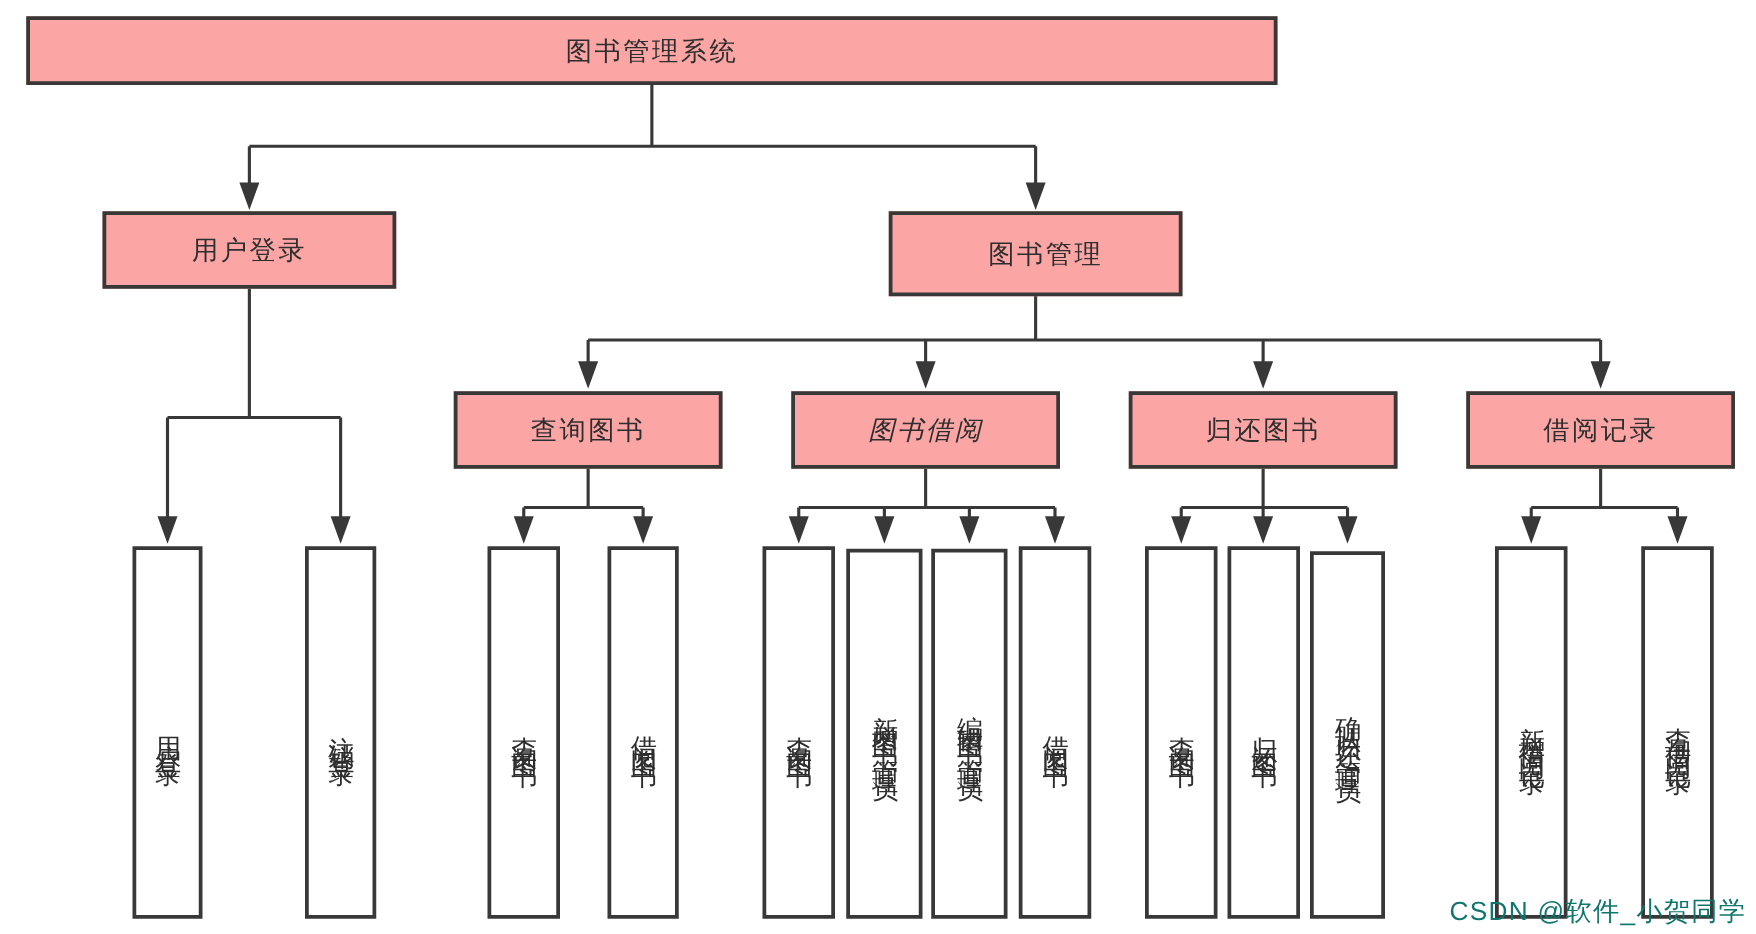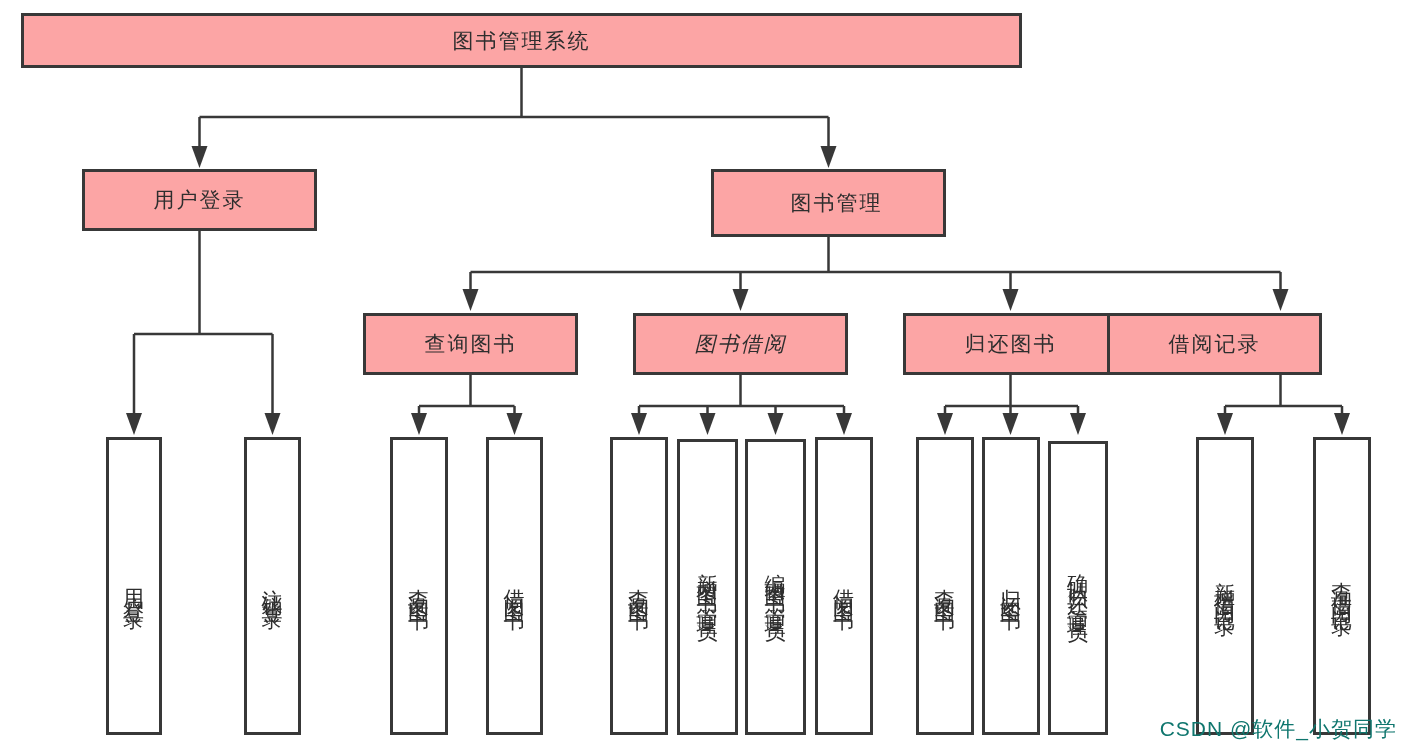--- a/index.html
+++ b/index.html
@@ -128,21 +128,21 @@
 
   <div class="hbox" style="left:363px; top:313px; width:215px; height:62px;">
     <span>查询图书</span>
   </div>
   <div class="hbox" style="left:633px; top:313px; width:215px; height:62px;font-style:italic;">
     <span>图书借阅</span>
   </div>
   <div class="hbox" style="left:903px; top:313px; width:215px; height:62px;">
     <span>归还图书</span>
   </div>
-  <div class="hbox" style="left:1107px; top:313px; width:215px; height:62px;">
+  <div class="hbox" style="left:1173px; top:313px; width:215px; height:62px;">
     <span>借阅记录</span>
   </div>
 
   <div class="vbox" style="left:106px; top:437px; width:56px; height:298px;">
     <span class="vtext">用户登录</span>
   </div>
   <div class="vbox" style="left:244px; top:437px; width:57px; height:298px;">
     <span class="vtext">注销登录</span>
   </div>
 

